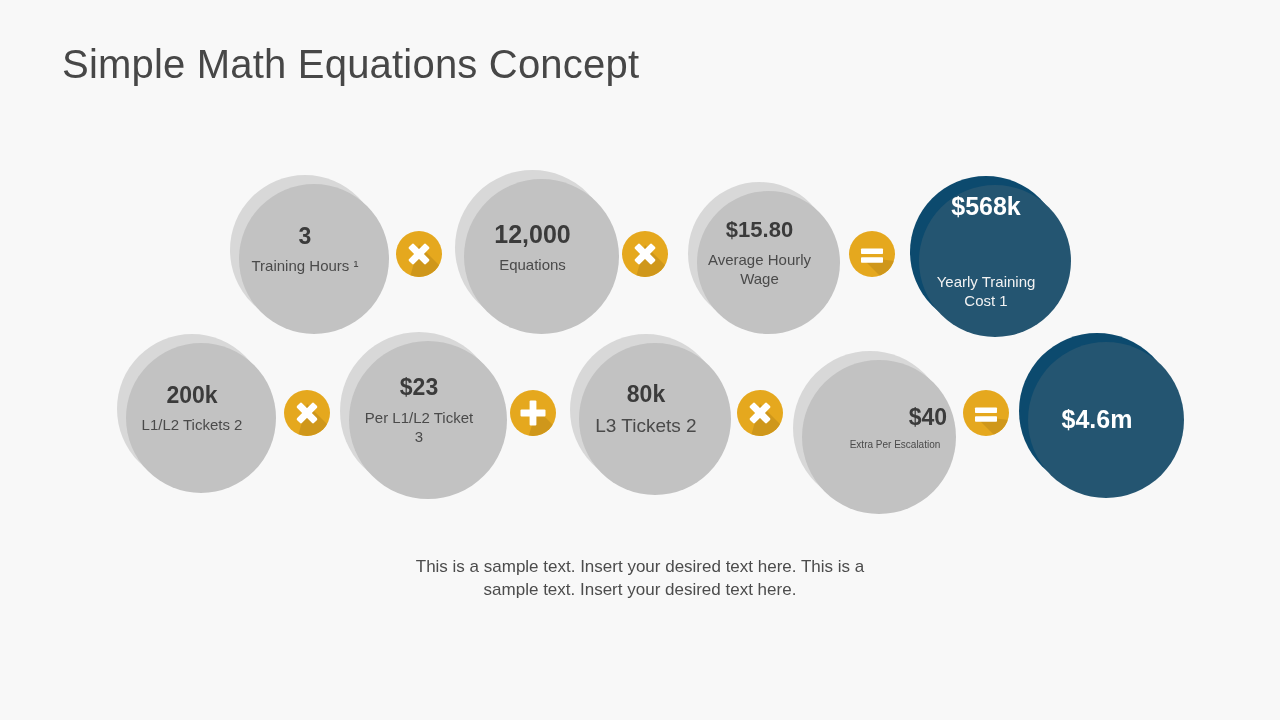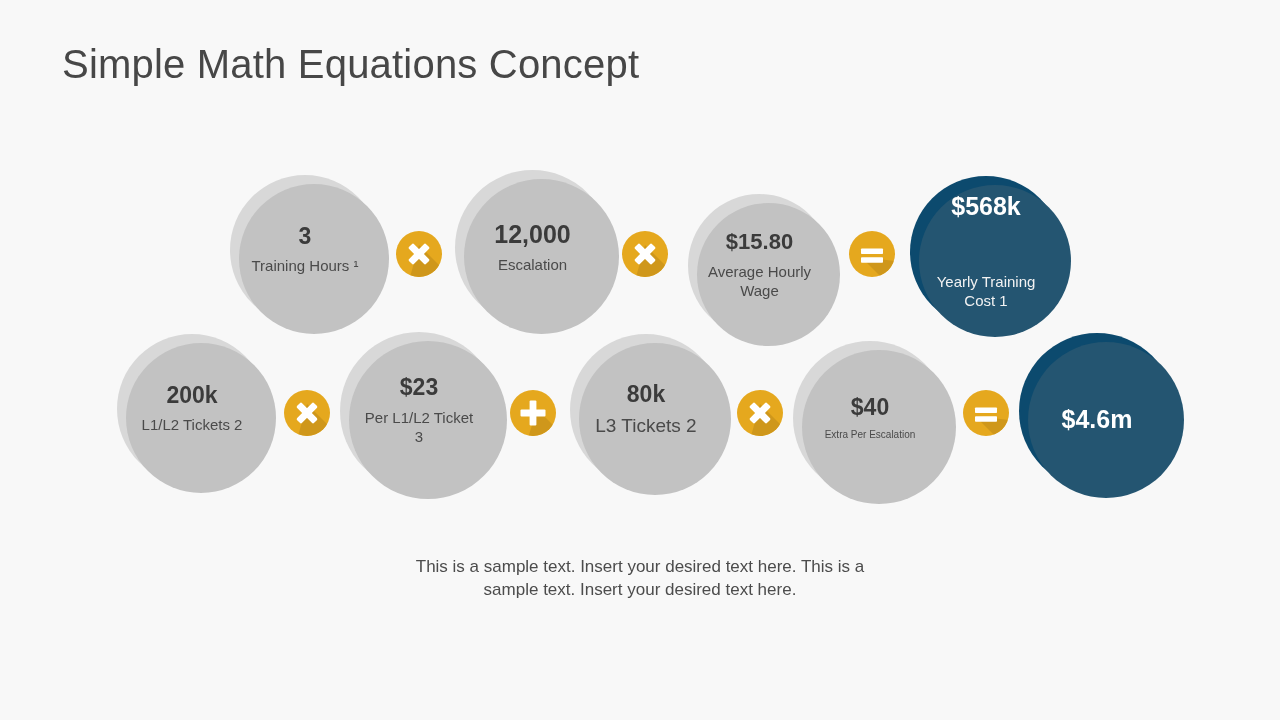--- a/index.html
+++ b/index.html
@@ -149,41 +149,41 @@
             <rect x="19.5" y="11" width="7" height="24" rx="1.6" transform="rotate(45 23 23)"></rect>
             <rect x="19.5" y="11" width="7" height="24" rx="1.6" transform="rotate(-45 23 23)"></rect>
           </g>
         </g>
       </svg>
     </div>
 
     <div class="bubble gray" style="left:455px; top:170px; width:155px; height:155px; font-size:0;">
       <div class="shadow-disc" style="left:9px; top:9px; width:155px; height:155px;"></div>
       <div class="bubble-value" style="font-size:25px;">12,000</div>
-      <div class="bubble-label" style="font-size:15px; width:120px;">Escalation</div>
+      <div class="bubble-label" style="font-size:15px; width:120px;">Equations</div>
     </div>
 
     <div class="operator" style="left:622px; top:231px;">
       <svg class="op-glyph" viewBox="0 0 46 46">
         <defs>
           <clipPath id="clipB">
               <circle cx="23" cy="23" r="23"></circle>
             </clipPath>
         </defs>
         <g clip-path="url(#clipB)">
           <path d="M23 14 L46 37 L46 46 L14 46 Z" fill="#cf971b"></path>
           <g fill="#ffffff">
             <rect x="19.5" y="11" width="7" height="24" rx="1.6" transform="rotate(45 23 23)"></rect>
             <rect x="19.5" y="11" width="7" height="24" rx="1.6" transform="rotate(-45 23 23)"></rect>
           </g>
         </g>
       </svg>
     </div>
 
-    <div class="bubble gray" style="left:688px; top:194px; width:143px; height:143px; font-size:0;">
+    <div class="bubble gray" style="left:688px; top:182px; width:143px; height:143px; font-size:0;">
       <div class="shadow-disc" style="left:9px; top:9px; width:143px; height:143px;"></div>
       <div class="bubble-value" style="font-size:22px;">$15.80</div>
       <div class="bubble-label" style="font-size:15px; width:106px;">Average Hourly Wage</div>
     </div>
 
     <div class="operator" style="left:849px; top:231px;">
       <svg class="op-glyph" viewBox="0 0 46 46">
         <defs>
           <clipPath id="clipC">
               <circle cx="23" cy="23" r="23"></circle>
@@ -270,21 +270,21 @@
         <g clip-path="url(#clipF)">
           <path d="M23 14 L46 37 L46 46 L14 46 Z" fill="#cf971b"></path>
           <g fill="#ffffff">
             <rect x="19.5" y="11" width="7" height="24" rx="1.6" transform="rotate(45 23 23)"></rect>
             <rect x="19.5" y="11" width="7" height="24" rx="1.6" transform="rotate(-45 23 23)"></rect>
           </g>
         </g>
       </svg>
     </div>
 
-    <div class="bubble gray" style="left:793px; top:341px; width:154px; height:154px; font-size:0;">
+    <div class="bubble gray" style="left:793px; top:351px; width:154px; height:154px; font-size:0;align-items:flex-end;">
       <div class="shadow-disc" style="left:9px; top:9px; width:154px; height:154px;"></div>
       <div class="bubble-value" style="font-size:23px;">$40</div>
       <div class="bubble-label" style="font-size:10px; width:104px;">Extra Per Escalation</div>
     </div>
 
     <div class="operator" style="left:963px; top:390px;">
       <svg class="op-glyph" viewBox="0 0 46 46">
         <defs>
           <clipPath id="clipG">
               <circle cx="23" cy="23" r="23"></circle>

